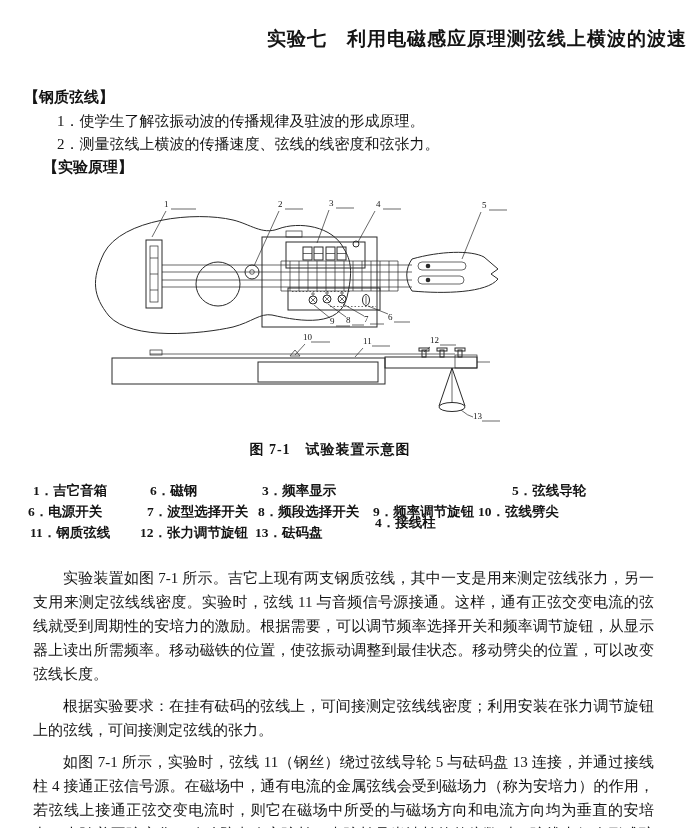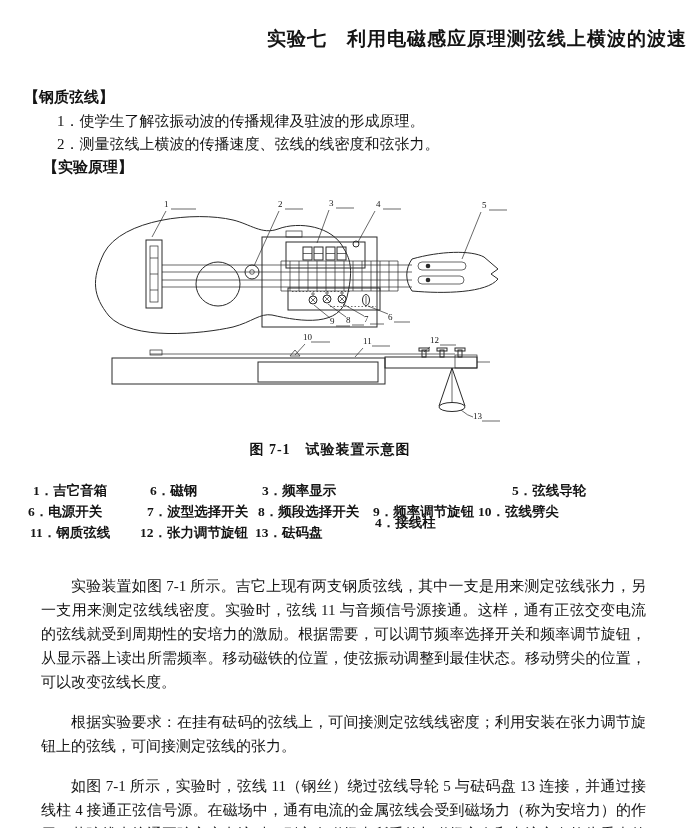--- a/index.html
+++ b/index.html
@@ -24,21 +24,21 @@
     font-size:14px;font-weight:bold;letter-spacing:1px;
   }
   .legend{position:absolute;top:482px;left:0;width:544px;height:64px;}
   .legend span{
     position:absolute;font-size:13.5px;font-weight:bold;white-space:nowrap;
   }
   .paragraphs{
     position:absolute;top:558px;left:25px;width:637px;
     font-size:15px;line-height:24px;text-align:justify;
   }
-  .paragraphs p{margin:16px;text-indent:2em;}
+  .paragraphs p{margin:8px;text-indent:2em;}
   svg text{font-family:"Liberation Serif","DejaVu Serif",serif;font-size:9px;fill:#141414;}
   svg .ln{stroke:#2a2a2a;fill:none;stroke-width:1;}
   svg .thin{stroke:#2a2a2a;fill:none;stroke-width:0.7;}
   svg .dk{fill:#2a2a2a;stroke:none;}
 </style>
 </head>
 <body>
 
 <div class="doc-title">实验七　利用电磁感应原理测弦线上横波的波速</div>
 

